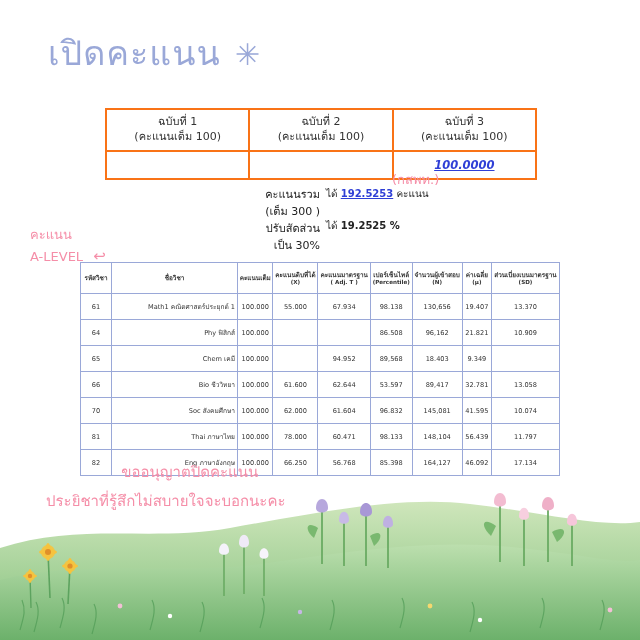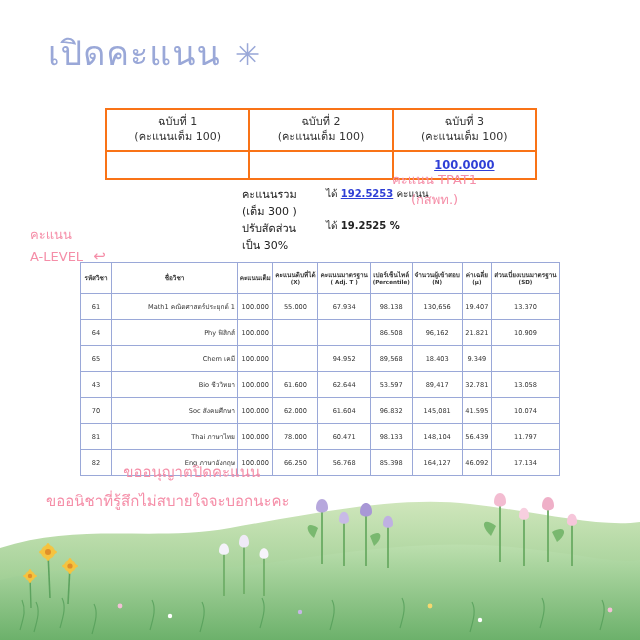--- a/index.html
+++ b/index.html
@@ -30,27 +30,27 @@
   .top-table td{
     border:2px solid #f97316;
     text-align:center;
     padding:5px 2px;
     height:16px;
     vertical-align:middle;
   }
   .top-table td.head{height:30px;}
   .top-table .l1{display:block;line-height:1.35;}
   .score-blue{
-    color:#2f3fd6;font-weight:bold;text-decoration:underline;font-size:11.5px;
+    color:#2f3fd6;font-weight:bold;text-decoration:underline;font-size:11.5px;font-style:italic;
   }
   
   .sum-block{
     position:absolute;left:242px;top:186px;
     font-size:11px;color:#222;line-height:1.55;
-    text-align:left;width:78px;
+    text-align:right;width:78px;
   }
   .sum-values{
     position:absolute;left:326px;top:186px;
     font-size:10px;color:#222;line-height:1.55;
   }
   .u-blue{color:#2f3fd6;text-decoration:underline;font-weight:bold;}
   .tpat-note{
     position:absolute;left:392px;top:170px;
     color:#f58ea8;font-size:13px;line-height:1.5;text-align:center;
   }
@@ -139,21 +139,20 @@
     <span>คะแนน</span>
   </div>
   <div style="height:16px"></div>
   <div>
     <span>ได้</span>
     <span style="font-weight:bold">19.2525 %</span>
   </div>
 </div>
 
 <div class="tpat-note">
-  <div>คะแนน TPAT1</div>
   <div>(กสพท.)</div>
 </div>
 
 <div class="alevel-note">
   <div>คะแนน</div>
   <div>
     <span>A-LEVEL</span>
     <span class="arrow">↩</span>
   </div>
 </div>
@@ -200,21 +199,21 @@
       <td class="subject">Chem เคมี</td>
       <td>100.000</td>
       <td></td>
       <td>94.952</td>
       <td>89,568</td>
       <td>18.403</td>
       <td>9.349</td>
       <td></td>
     </tr>
     <tr>
-      <td class="code">43</td>
+      <td class="code">66</td>
       <td class="subject">Bio ชีววิทยา</td>
       <td>100.000</td>
       <td>61.600</td>
       <td>62.644</td>
       <td>53.597</td>
       <td>89,417</td>
       <td>32.781</td>
       <td>13.058</td>
     </tr>
     <tr>
@@ -248,21 +247,21 @@
       <td>85.398</td>
       <td>164,127</td>
       <td>46.092</td>
       <td>17.134</td>
     </tr>
   </tbody>
 </table>
 
 <div class="msg">
   <span class="l1">ขออนุญาตปิดคะแนน</span>
-  <span>ขออนิชาที่รู้สึกไม่สบายใจจะบอกนะคะ</span>
+  <span>ประยิชาที่รู้สึกไม่สบายใจจะบอกนะคะ</span>
 </div>
 
 <svg class="scenery" viewBox="0 0 640 210">
   <defs>
     <linearGradient id="hillg" x1="0" y1="0" x2="0" y2="1">
       <stop offset="0%" stop-color="#cfe6bb"></stop>
       <stop offset="100%" stop-color="#7fbf7a"></stop>
     </linearGradient>
     <linearGradient id="hillg2" x1="0" y1="0" x2="0" y2="1">
       <stop offset="0%" stop-color="#bcdfae"></stop>

